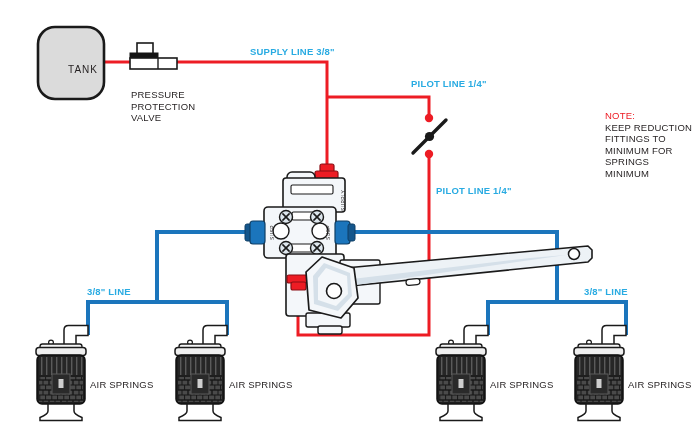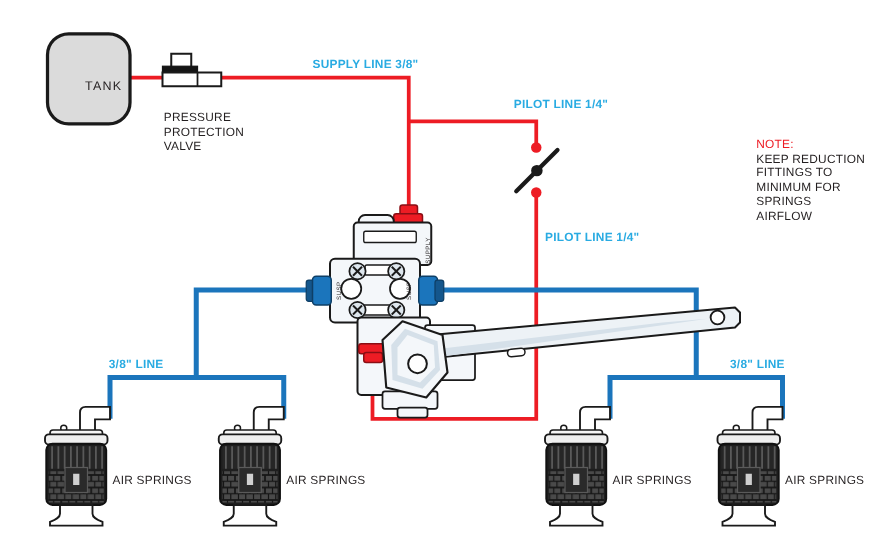--- a/index.html
+++ b/index.html
@@ -213,21 +213,21 @@
   <div class="lbl lbl-blue" style="left:436px;top:185px;">PILOT LINE 1/4"</div>
 
 
   <div class="lbl" style="left:605px;top:82px;">
     <div class="lbl-red">NOTE:</div>
     <div class="note-lines">
       <div>KEEP REDUCTION</div>
       <div>FITTINGS TO</div>
       <div>MINIMUM FOR</div>
       <div>SPRINGS</div>
-      <div>AIRFLOW</div>
+      <div>MINIMUM</div>
     </div>
   </div>
 
   <div class="lbl lbl-blue" style="left:87px;top:286px;">3/8" LINE</div>
 
   <div class="lbl lbl-blue" style="left:584px;top:286px;">3/8" LINE</div>
 
   <div class="lbl" style="left:90px;top:379px;">AIR SPRINGS</div>
   <div class="lbl" style="left:229px;top:379px;">AIR SPRINGS</div>
   <div class="lbl" style="left:490px;top:379px;">AIR SPRINGS</div>

